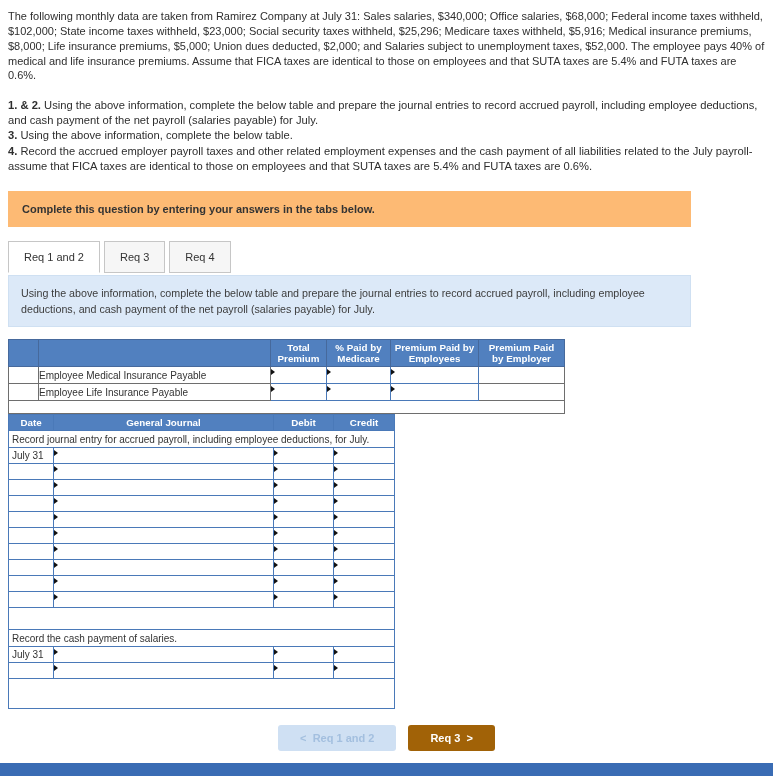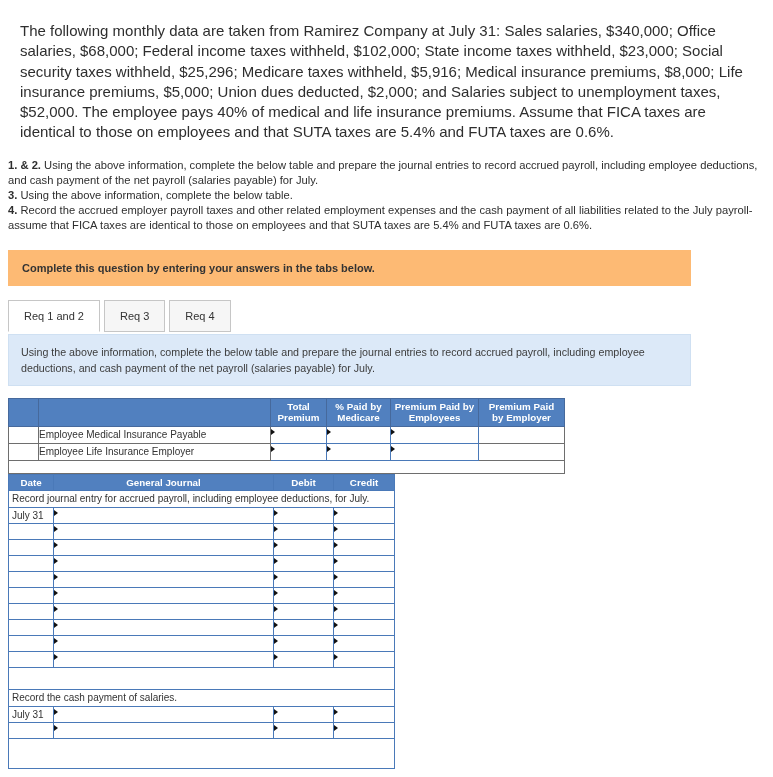--- a/index.html
+++ b/index.html
@@ -5,21 +5,21 @@
   * { box-sizing: border-box; }
   html, body { margin: 0; padding: 0; background: #fff; }
   body {
     width: 773px;
     font-family: "Liberation Sans", "DejaVu Sans", sans-serif;
     font-size: 11px;
     color: #2e2e2e;
   }
   .page { padding: 9px 8px 0 8px; }
 
-  .intro { margin: 12px; line-height: 1.35; font-size: 15px; }
+  .intro { margin: 0; line-height: 1.35; font-size: 11px; }
   .reqs { margin-top: 15px; line-height: 1.35; font-size: 11.2px; }
   .req b { font-weight: bold; }
 
   .banner {
     margin-top: 17px;
     width: 683px;
     background: #fdba74;
     padding: 12px 14px;
     font-weight: bold;
     font-size: 11px;
@@ -161,21 +161,21 @@
     <tr class="ins-body-row">
       <td></td>
       <td class="ins-label">Employee Medical Insurance Payable</td>
       <td class="input-cell"></td>
       <td class="input-cell"></td>
       <td class="input-cell"></td>
       <td></td>
     </tr>
     <tr class="ins-body-row">
       <td></td>
-      <td class="ins-label">Employee Life Insurance Employer</td>
+      <td class="ins-label">Employee Life Insurance Payable</td>
       <td class="input-cell"></td>
       <td class="input-cell"></td>
       <td class="input-cell"></td>
       <td></td>
     </tr>
     <tr>
       <td class="ins-spacer" colspan="6"></td>
     </tr>
   </tbody>
     </table>

